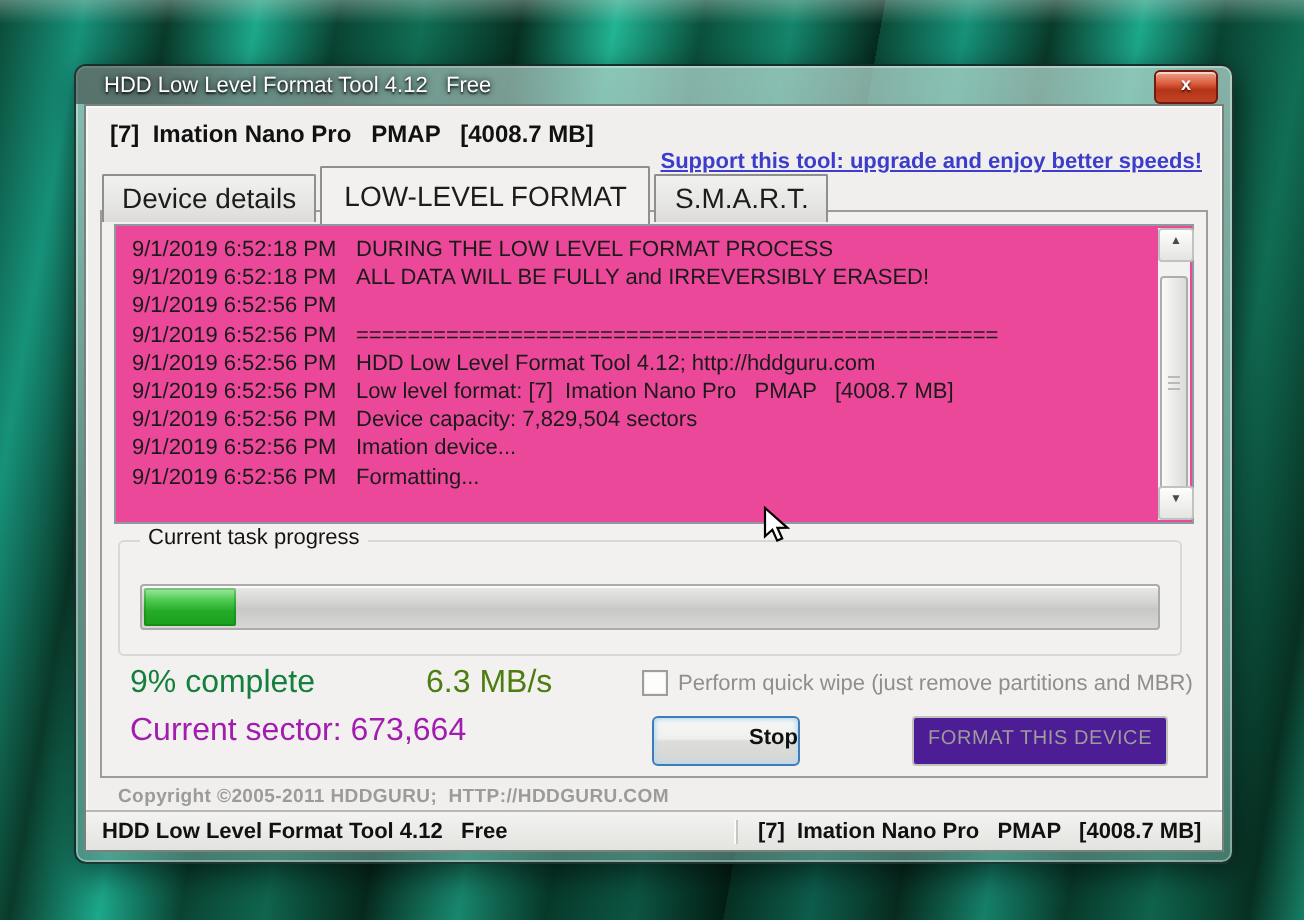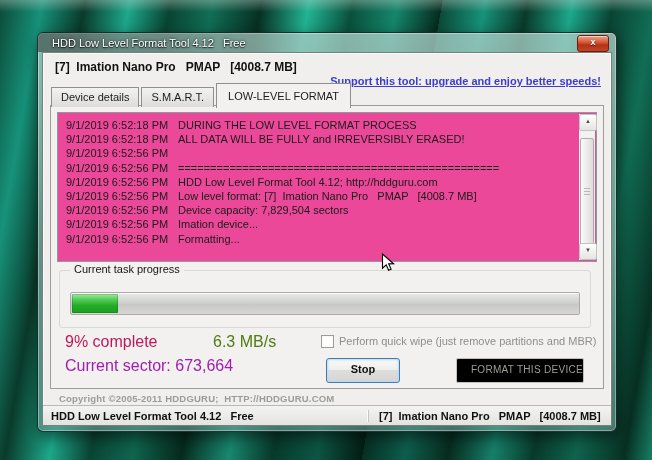--- a/index.html
+++ b/index.html
@@ -39,21 +39,21 @@
   .client{
     position:relative;margin:0 4px;height:372px;background:#f0efed;
     border:1px solid #77827e;box-shadow:inset 0 0 0 1px rgba(255,255,255,0.6);
   }
   
   .device-info{position:absolute;left:12px;top:7px;font-size:12px;font-weight:bold;color:#111;white-space:pre;}
   .support-link{position:absolute;right:10px;top:8px;font-size:11px;font-weight:bold;color:#3c3ccd;text-decoration:underline;white-space:pre;cursor:pointer;margin-top:14px;}
   
   .tabs{position:absolute;left:8px;top:30px;display:flex;align-items:flex-end;z-index:3;}
   .tab{
-    font-size:11px;color:#1c1c1c;padding:3px 9px 4px;margin-right:2px;
+    font-size:14px;color:#1c1c1c;padding:3px 9px 4px;margin-right:2px;
     background:linear-gradient(#f2f2f0,#dddcda);border:1px solid #8f8f8c;border-bottom:none;
     border-radius:1px 1px 0 0;cursor:default;white-space:nowrap;
   }
   .tab.active{
     background:#f2f1ef;padding:6px 11px 6px;margin-bottom:-1px;position:relative;
   }
   
   .panel{position:absolute;left:7px;right:7px;top:52px;bottom:36px;border:1px solid #9c9c99;background:#f2f1ef;z-index:2;}
   
   .log-box{position:absolute;left:6px;top:6px;right:6px;height:148px;background:#ec4899;border:1px solid #8f9aa0;}
@@ -72,35 +72,35 @@
     background:repeating-linear-gradient(to bottom,#b9b9b7 0 1px,transparent 1px 3px);}
   
   .groupbox{position:absolute;left:8px;right:12px;top:164px;height:56px;border:1px solid #d9d8d5;border-radius:3px;text-align:right;}
   .groupbox-label{position:absolute;top:-8px;left:10px;background:#f2f1ef;padding:0 4px;font-size:11px;color:#141414;}
   .progress-track{position:absolute;left:10px;right:10px;top:21px;height:21px;border:1px solid #ababa9;border-radius:2px;
     background:linear-gradient(#eaeae8,#d0d0ce 45%,#c8c8c6 55%,#d7d7d5);box-shadow:inset 0 1px 0 rgba(255,255,255,0.85);}
   .progress-fill{position:absolute;left:1px;top:1px;bottom:1px;width:9%;border-radius:1px;
     background:linear-gradient(#a7eaa8 0%, #56ce59 28%, #23ab26 62%, #1d9e20 100%);
     box-shadow:inset 0 0 0 1px rgba(0,90,0,0.25);}
   
-  .stat-percent{position:absolute;left:14px;top:227px;font-size:16px;color:#be185d;}
+  .stat-percent{position:absolute;left:14px;top:227px;font-size:16px;color:#15803d;}
   .stat-speed{position:absolute;left:162px;top:227px;font-size:16px;color:#4d7c0f;}
   .stat-sector{position:absolute;left:14px;top:251px;font-size:16px;color:#a21caf;}
   
-  .quickwipe{position:absolute;left:270px;top:229px;display:flex;gap:5px;}
+  .quickwipe{position:absolute;left:270px;top:229px;display:flex;align-items:center;gap:5px;}
   .checkbox{width:11px;height:11px;background:#fdfdfb;border:1px solid #9d9d99;box-shadow:inset 0 0 1px #cfcfcd;}
   .quickwipe-label{font-size:11px;color:#8e8e8a;white-space:nowrap;}
   .btn-stop{position:absolute;left:275px;top:252px;width:72px;height:23px;
     border:1px solid #3f7cb5;border-radius:3px;
     background:linear-gradient(#f9f9f7 0%,#efefed 45%,#dddddb 50%,#d5d5d3 100%);
     box-shadow:inset 0 0 2px 1px #b9daf1;
-    font-family:"Liberation Sans",sans-serif;font-size:11px;font-weight:bold;color:#111;text-align:center;line-height:21px;cursor:pointer;}
+    font-family:"Liberation Sans",sans-serif;font-size:11px;font-weight:bold;color:#111;text-align:right;line-height:21px;cursor:pointer;}
   .btn-format{position:absolute;left:405px;top:252px;width:126px;height:23px;
-    border:1px solid #c0c0bd;border-radius:2px;background:#000000;
-    font-family:"Liberation Sans",sans-serif;font-size:10px;color:#9d9d99;text-align:right;line-height:21px;letter-spacing:0.3px;}
+    border:1px solid #c0c0bd;border-radius:2px;background:#4c1d95;
+    font-family:"Liberation Sans",sans-serif;font-size:10px;color:#9d9d99;text-align:center;line-height:21px;letter-spacing:0.3px;}
   
   .copyright{position:absolute;left:16px;top:340px;font-size:9.5px;font-weight:bold;color:#9b9b97;letter-spacing:0.2px;white-space:pre;}
   .statusbar{position:absolute;left:0;right:0;bottom:0;height:19px;display:flex;align-items:center;
     background:linear-gradient(#f3f3f1,#e3e3e0);border-top:1px solid #b8b8b5;font-size:11px;font-weight:bold;color:#111;}
   .status-left{flex:1;padding-left:8px;white-space:pre;}
   .status-right{width:232px;border-left:1px solid #c6c6c3;box-shadow:-1px 0 0 #fbfbf9;padding-left:10px;white-space:pre;}
   
   .cursor{position:absolute;left:381px;top:253px;z-index:10;pointer-events:none;}
 </style>
 </head>
@@ -115,22 +115,22 @@
       <div class="close-btn">x</div>
     </div>
 
     <div class="client">
 
       <div class="device-info">[7]  Imation Nano Pro   PMAP   [4008.7 MB]</div>
       <a class="support-link">Support this tool: upgrade and enjoy better speeds!</a>
 
       <div class="tabs">
         <div class="tab">Device details</div>
+        <div class="tab active">LOW-LEVEL FORMAT</div>
         <div class="tab">S.M.A.R.T.</div>
-        <div class="tab active">LOW-LEVEL FORMAT</div>
       </div>
 
       <div class="panel">
 
         <div class="log-box">
           <div class="log-list">
               <div class="log-row"><span class="log-time">9/1/2019 6:52:18 PM</span><span class="log-msg">DURING THE LOW LEVEL FORMAT PROCESS</span></div>
               <div class="log-row"><span class="log-time">9/1/2019 6:52:18 PM</span><span class="log-msg">ALL DATA WILL BE FULLY and IRREVERSIBLY ERASED!</span></div>
               <div class="log-row"><span class="log-time">9/1/2019 6:52:56 PM</span><span class="log-msg"></span></div>
               <div class="log-row"><span class="log-time">9/1/2019 6:52:56 PM</span><span class="log-msg">==================================================</span></div>

